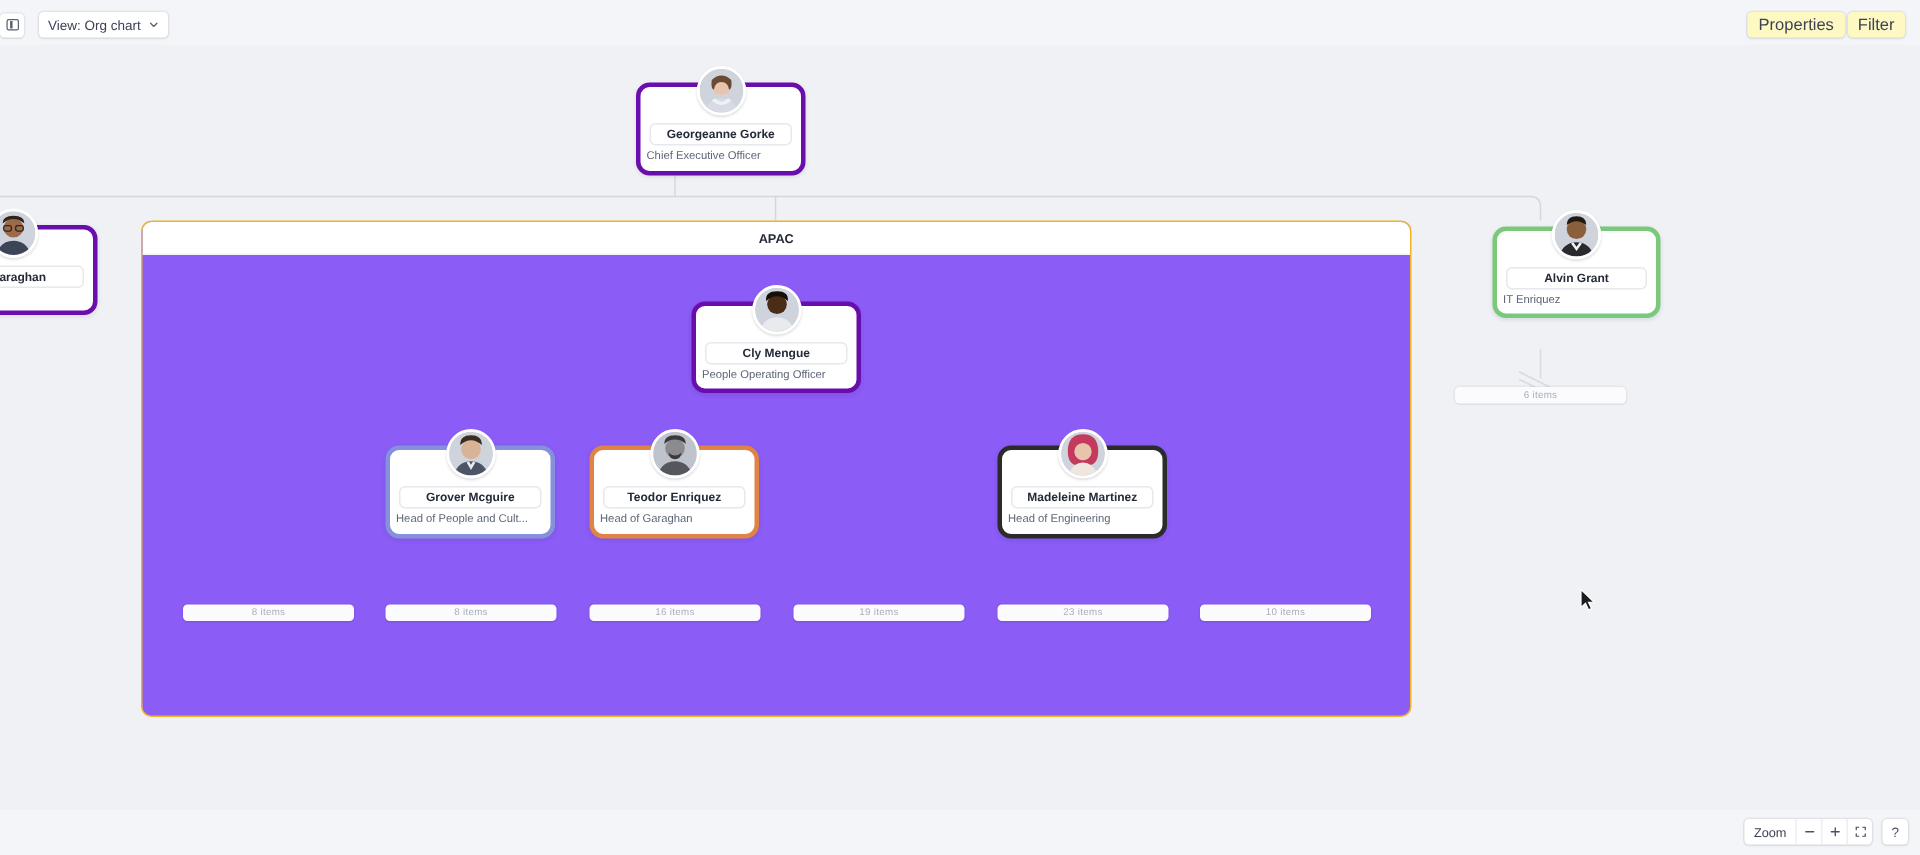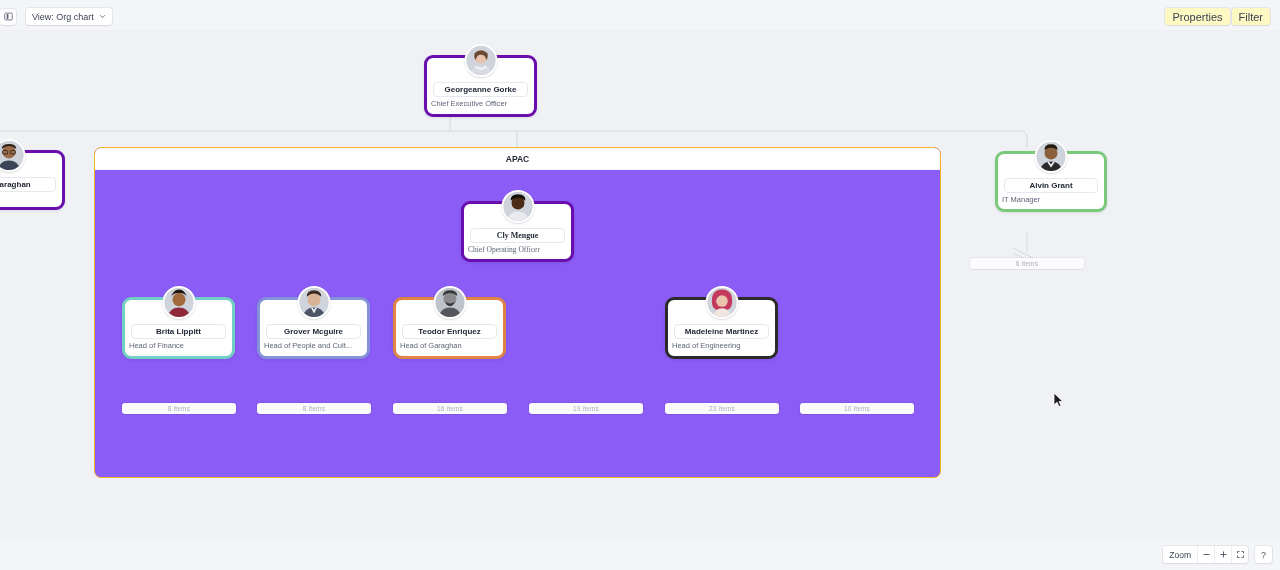--- a/index.html
+++ b/index.html
@@ -250,49 +250,37 @@
       <div class="avatar">
         <svg viewBox="0 0 40 40" aria-hidden="true">
           <rect width="40" height="40" fill="#cfd3dc"></rect>
           <circle cx="20" cy="15" r="9" fill="#8a5f3c"></circle>
           <path d="M11 11 q9 -7 18 0 q0 -8 -9 -8 q-9 0 -9 8z" fill="#221a12"></path>
           <path d="M4 40 q4 -13 16 -13 q12 0 16 13z" fill="#2a2a2c"></path>
           <path d="M15 28 l5 7 l5 -7 l-2 -1 l-3 4 l-3 -4z" fill="#f2f3f5"></path>
         </svg>
       </div>
       <div class="name-chip">Alvin Grant</div>
-      <div class="title-line">IT Manager</div>
+      <div class="title-line">IT Enriquez</div>
     </div>
     <div class="items-badge" style="left:970px; top:228px; width:114px;">6 items</div>
 
-    <div class="node" style="left:461px; top:171px; width:113px; height:61px; border-color:#6a0dad;font-family:Liberation Serif, serif;">
+    <div class="node" style="left:461px; top:171px; width:113px; height:61px; border-color:#6a0dad;">
       <div class="avatar">
         <svg viewBox="0 0 40 40" aria-hidden="true">
           <rect width="40" height="40" fill="#cfd3dc"></rect>
           <circle cx="20" cy="15" r="9" fill="#4a2c17"></circle>
           <path d="M10 12 q10 -9 20 0 q1 -9 -10 -9 q-11 0 -10 9z" fill="#17100a"></path>
           <path d="M4 40 q4 -13 16 -13 q12 0 16 13z" fill="#e9eaee"></path>
         </svg>
       </div>
       <div class="name-chip">Cly Mengue</div>
-      <div class="title-line">Chief Operating Officer</div>
-    </div>
-
-    <div class="node" style="left:122px; top:267px; width:113px; height:62px; border-color:#72cfc3;">
-      <div class="avatar">
-        <svg viewBox="0 0 40 40">
-            <rect width="40" height="40" fill="#cfd3dc"></rect>
-          <circle cx="20" cy="16" r="9" fill="#a06a3c"></circle>
-          <path d="M9 13 q3 -11 11 -11 q8 0 11 11 q-2 -6 -11 -6 q-9 0 -11 6z" fill="#201611"></path>
-          <path d="M4 40 q4 -13 16 -13 q12 0 16 13z" fill="#8e2a3a"></path>
-          </svg>
-      </div>
-      <div class="name-chip">Brita Lippitt</div>
-      <div class="title-line">Head of Finance</div>
-    </div>
+      <div class="title-line">People Operating Officer</div>
+    </div>
+
     <div class="items-badge" style="left:122px; top:373px; width:114px;">8 items</div>
 
     <div class="node" style="left:257px; top:267px; width:113px; height:62px; border-color:#8691dc;padding-left:44px;">
       <div class="avatar">
         <svg viewBox="0 0 40 40">
             <rect width="40" height="40" fill="#cfd3dc"></rect>
           <circle cx="20" cy="16" r="9" fill="#d9b396"></circle>
           <path d="M10 12 q10 -9 20 0 q0 -9 -10 -9 q-10 0 -10 9z" fill="#3b2d22"></path>
           <path d="M4 40 q4 -13 16 -13 q12 0 16 13z" fill="#4b5566"></path>
           <path d="M16 28 l4 7 l4 -7 l-2 -1 l-2 3 l-2 -3z" fill="#e9ebef"></path>

